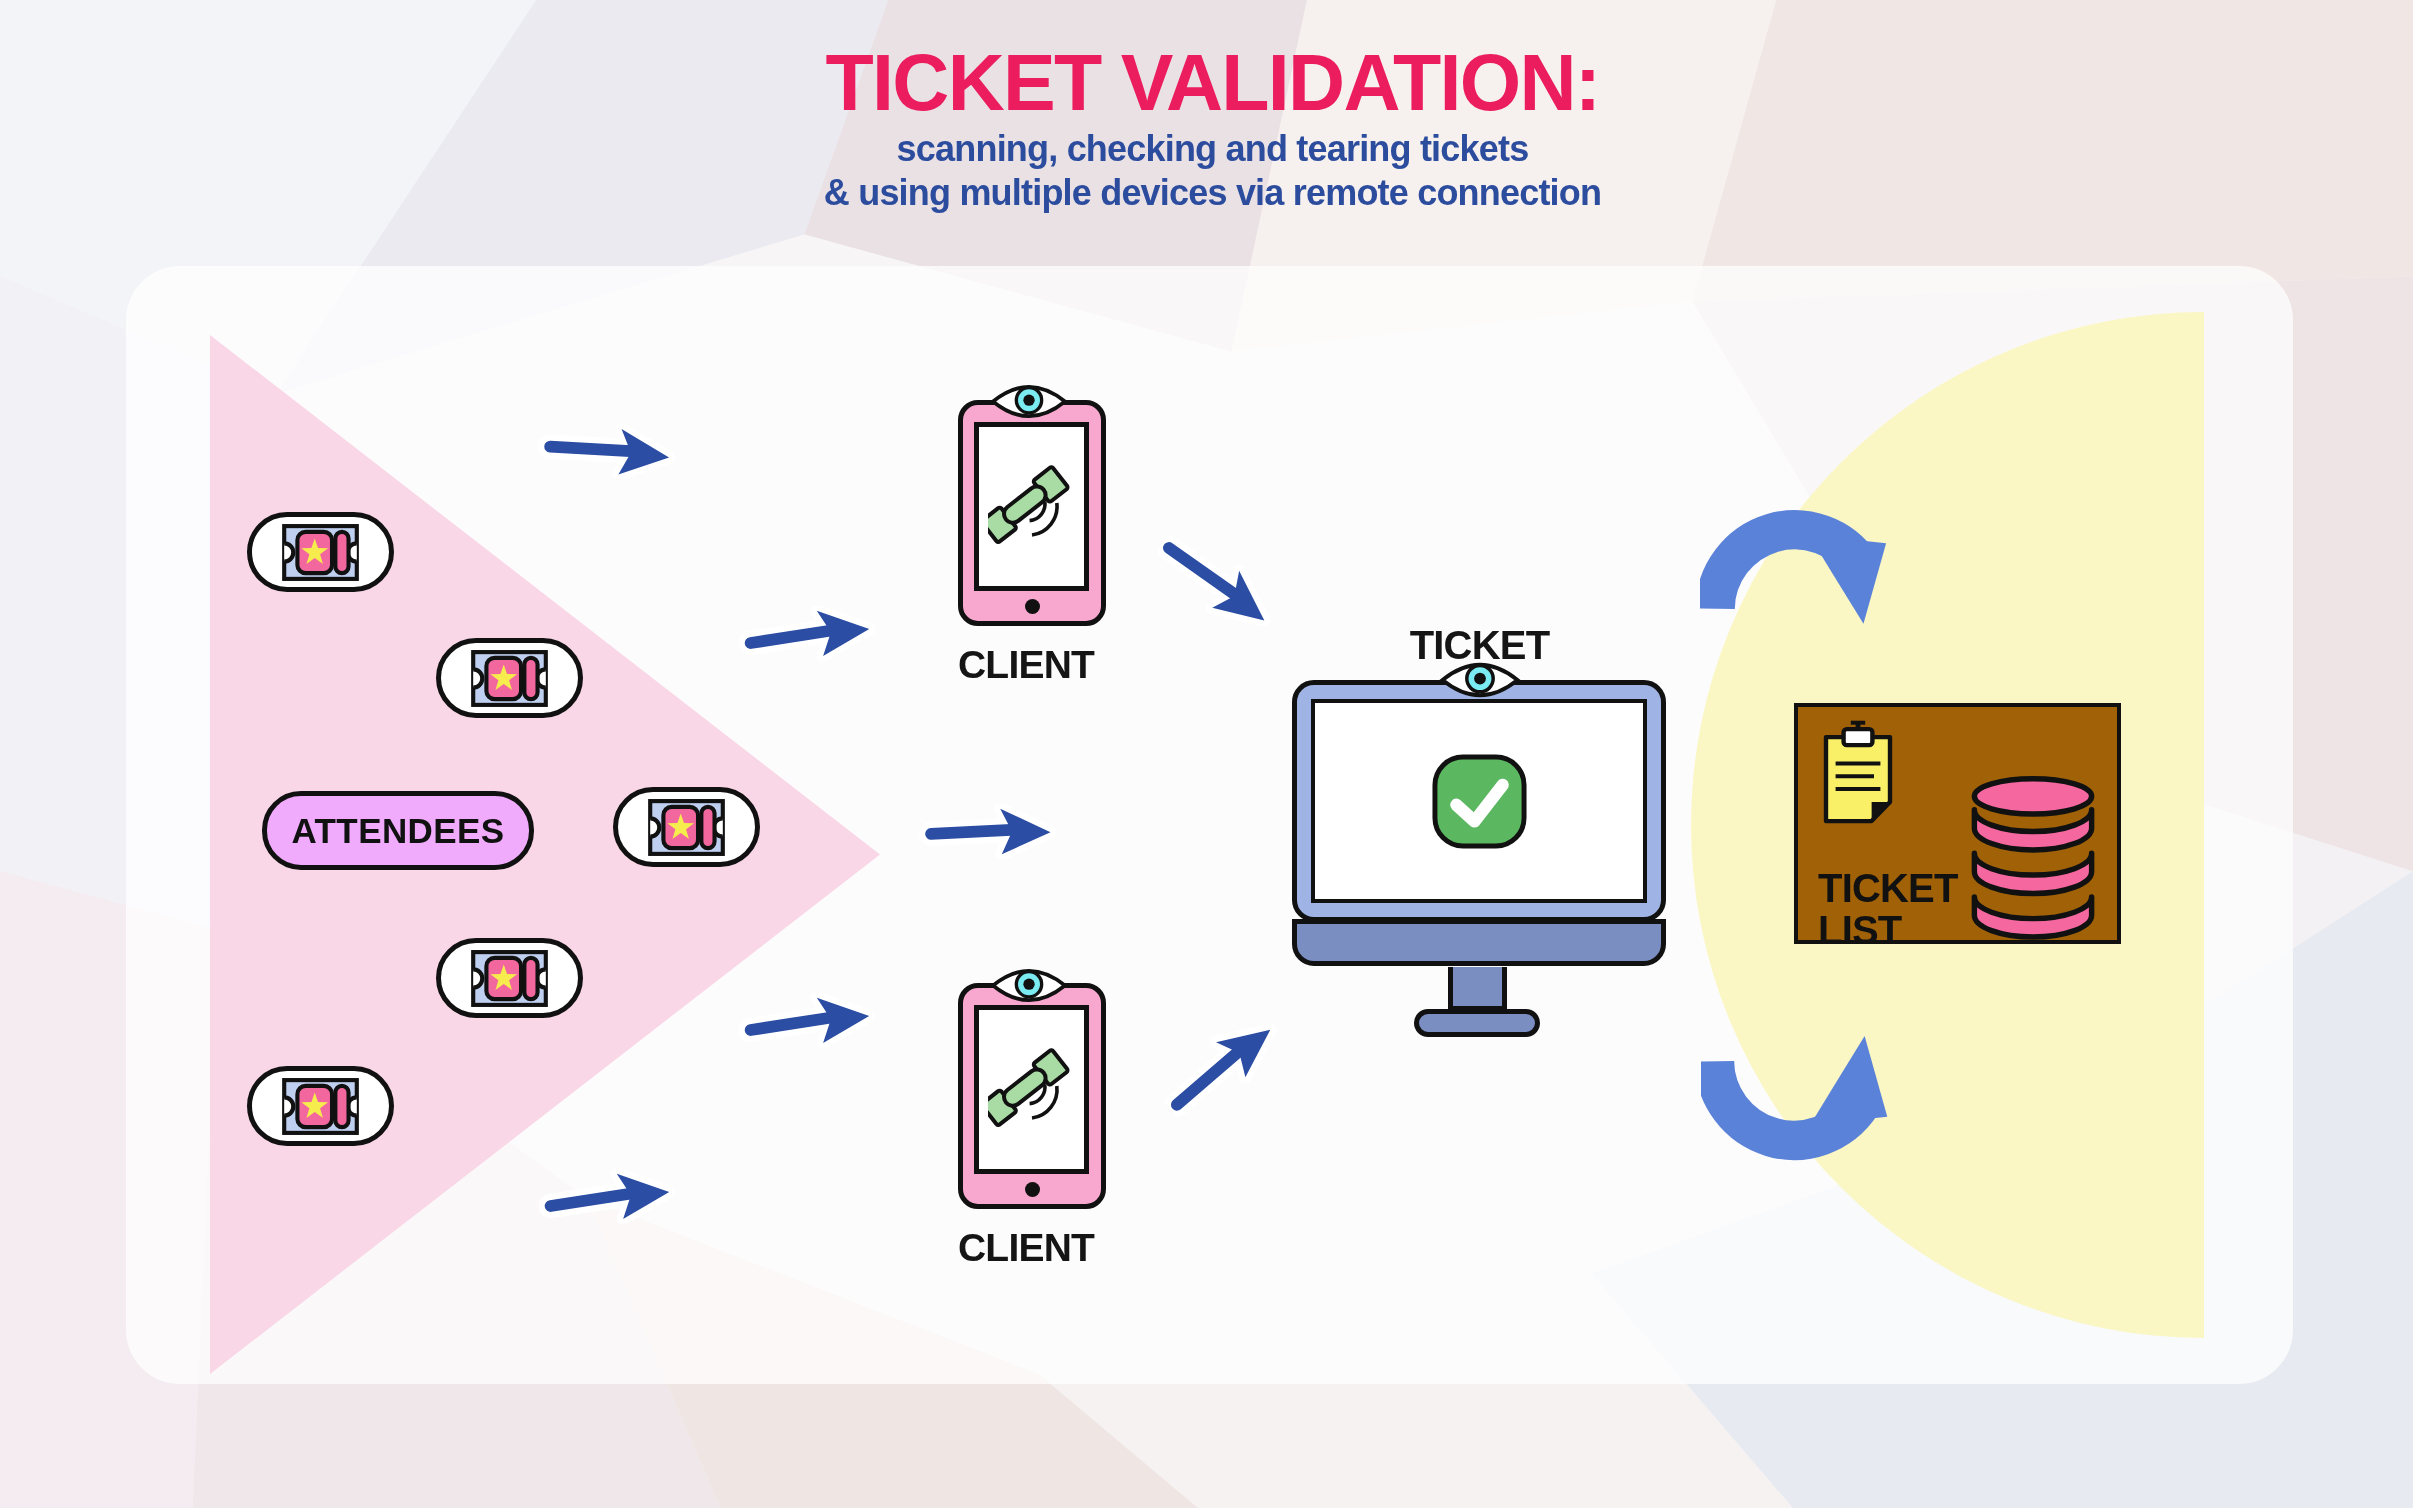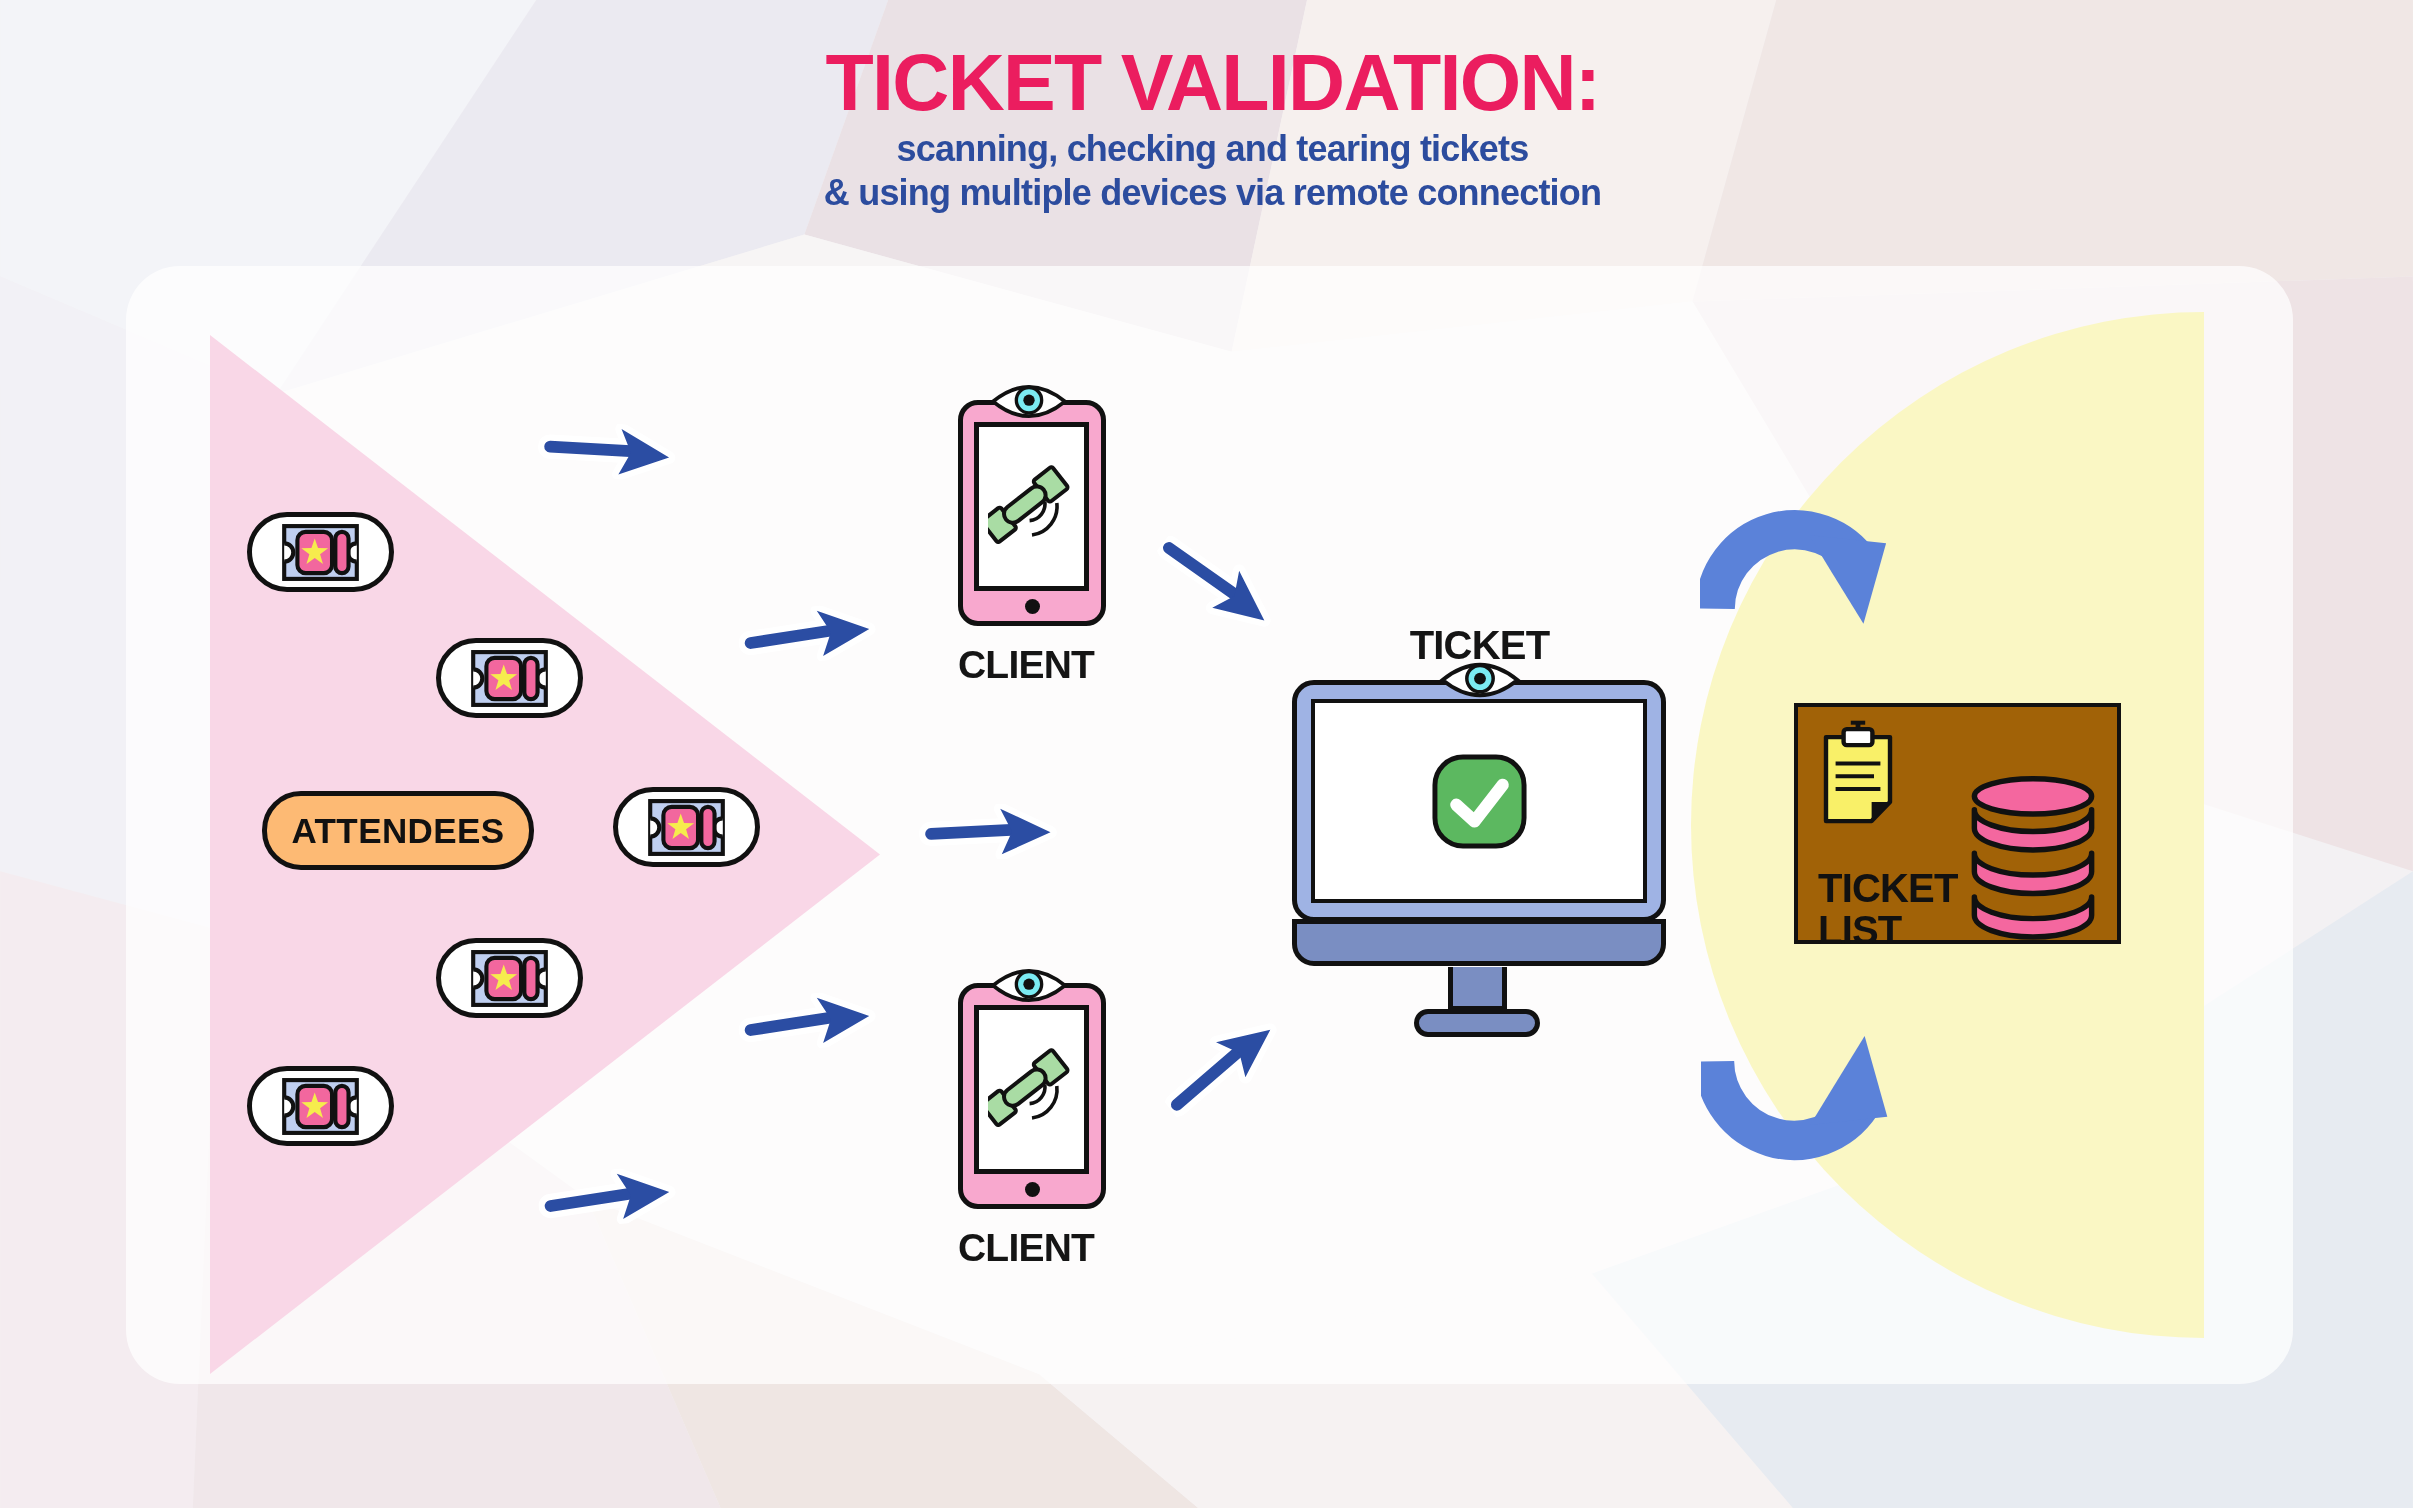--- a/index.html
+++ b/index.html
@@ -15,21 +15,21 @@
   .panel{left:126px;top:266px;width:2167px;height:1118px;border-radius:54px;
          background:rgba(255,255,255,0.72);}
   .yellow-zone{left:1565px;top:46px;width:513px;height:1026px;
                border-radius:513px 0 0 513px;background:#FAF7C4;}
   .pink-funnel{left:84px;top:69px;width:670px;height:1039px;background:#F9D7E7;
                clip-path:polygon(0 0,100% 50%,0 100%);}
   
   .ticket-pill{width:147px;height:80px;background:#fff;border:5px solid #111;
                border-radius:40px;box-sizing:border-box;display:flex;
                align-items:center;justify-content:center;}
-  .attendees-pill{left:136px;top:525px;width:262px;height:69px;background:#fdba74;
+  .attendees-pill{left:136px;top:525px;width:262px;height:69px;background:#f0abfc;
                   border:5px solid #111;border-radius:39px;display:flex;
                   align-items:center;justify-content:center;font-size:35px;
                   color:#111;letter-spacing:0.4px;}
   .t1{left:121px;top:246px;} .t2{left:310px;top:372px;} .t3{left:487px;top:521px;}
   .t4{left:310px;top:672px;} .t5{left:121px;top:800px;}
   
   .phone{width:148px;height:226px;background:#F8A8CE;border:5.9px solid #111;
          border-radius:20px;box-sizing:border-box;}
   .phone-screen{position:absolute;left:11px;top:17px;width:105px;height:159px;
                 background:#fff;border:5px solid #111;display:flex;

